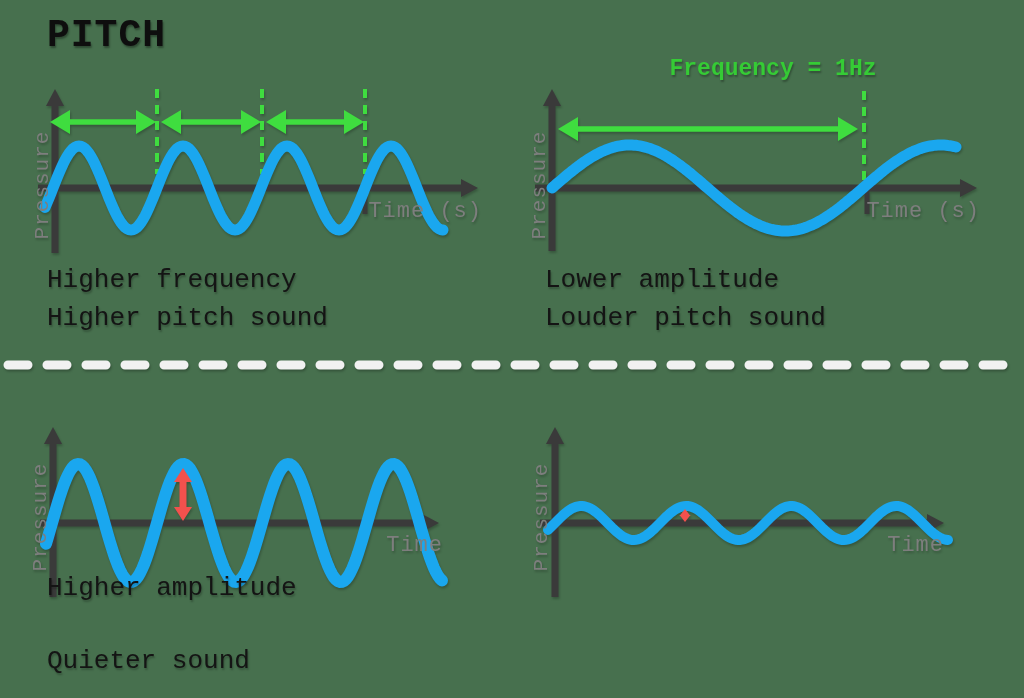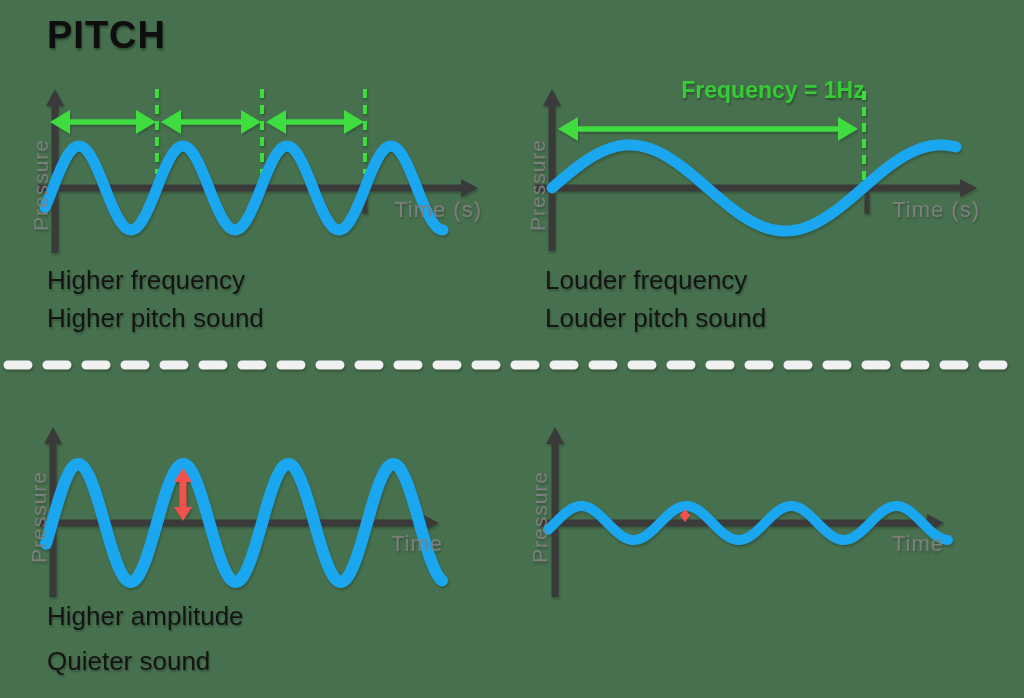--- a/index.html
+++ b/index.html
@@ -1,35 +1,35 @@
 <!DOCTYPE html>
 <html><head>
 <meta charset="utf-8">
 <style>
   html,body{margin:0;padding:0;background:#47704E;}
   .page{position:relative;width:1024px;height:690px;background:#47704E;overflow:hidden;
-        font-family:Liberation Sans, sans-serif;}
+        font-family:Liberation Mono, monospace;}
   .heading{position:absolute;font-size:38px;font-weight:800;letter-spacing:1px;color:#0E0E0E;
            text-shadow:1px 2px 2px rgba(0,0,0,0.35);}
   .chart-title{position:absolute;width:214px;text-align:center;font-size:23px;font-weight:700;
                color:#35CB35;text-shadow:1px 2px 2px rgba(0,0,0,0.30);}
   .caption{position:absolute;font-size:26px;font-weight:500;color:#141414;
            text-shadow:1px 2px 2px rgba(0,0,0,0.25);}
   .panel{position:absolute;}
   .panel svg{display:block;overflow:visible;filter:drop-shadow(1px 2px 1px rgba(0,0,0,0.22));}
   .divider{position:absolute;left:0;top:358px;filter:drop-shadow(1px 2px 1px rgba(0,0,0,0.25));}
 </style>
 </head>
 <body>
 
 <div class="page">
 
   <div class="heading" style="left:47px;top:14px">PITCH</div>
 
-  <div class="chart-title" style="left:666px;top:77px">Frequency = 1Hz</div>
+  <div class="chart-title" style="left:666px;top:56px">Frequency = 1Hz</div>
 
   <div class="panel" id="panel-0" style="left:30px;top:85px;width:460px;height:175px">
       <svg width="460" height="175" viewBox="0 0 460 175" xmlns="http://www.w3.org/2000/svg">
         <g>
           <line x1="8" y1="103" x2="434" y2="103" stroke="#3A3A3A" stroke-width="7"></line>
           <polygon points="448,103 431,94 431,112" fill="#3A3A3A"></polygon>
         </g>
         <g>
           <line x1="25" y1="16" x2="25" y2="168" stroke="#3A3A3A" stroke-width="7"></line>
           <polygon points="25,4 16,21 34,21" fill="#3A3A3A"></polygon>
@@ -76,21 +76,21 @@
     <polygon points="38,44 58,32 58,56" fill="#3FDD3F"></polygon>
     <polygon points="338,44 318,32 318,56" fill="#3FDD3F"></polygon>
         </g>
         <text x="460" y="132" text-anchor="end" fill="#7E7E7E" font-size="22" font-weight="500" letter-spacing="1">Time (s)</text>
         <text transform="rotate(-90 19 100)" x="19" y="100" text-anchor="middle" dominant-baseline="middle" fill="#7E7E7E" font-size="21" font-weight="500" letter-spacing="1">Pressure</text>
       </svg>
     </div>
 
   <div class="caption" style="left:47px;top:303px">Higher pitch sound</div>
   <div class="caption" style="left:47px;top:265px">Higher frequency</div>
-  <div class="caption" style="left:545px;top:265px">Louder frequency</div>
+  <div class="caption" style="left:545px;top:265px">Lower amplitude</div>
   <div class="caption" style="left:545px;top:303px">Louder pitch sound</div>
 
   <svg class="divider" width="1024" height="14">
     <line id="divider-line" x1="8" y1="7" x2="1016" y2="7" stroke-width="9" stroke-linecap="round" stroke-dasharray="20 19" stroke="#F1F1F1"></line>
   </svg>
 
 
   <div class="panel" id="panel-2" style="left:30px;top:420px;width:430px;height:180px">
       <svg width="430" height="180" viewBox="0 0 430 180" xmlns="http://www.w3.org/2000/svg">
         <g>
@@ -125,15 +125,15 @@
         <g>
     <line x1="165" y1="94" x2="165" y2="97" stroke="#F2514D" stroke-width="4.5"></line>
     <polygon points="165,89 159.5,96 170.5,96" fill="#F2514D"></polygon>
     <polygon points="165,102 159.5,95 170.5,95" fill="#F2514D"></polygon>
         </g>
         <text x="424" y="131" text-anchor="end" fill="#7E7E7E" font-size="22" font-weight="500" letter-spacing="1">Time</text>
         <text transform="rotate(-90 21 97)" x="21" y="97" text-anchor="middle" dominant-baseline="middle" fill="#7E7E7E" font-size="21" font-weight="500" letter-spacing="1">Pressure</text>
       </svg>
     </div>
 
-  <div class="caption" style="left:47px;top:601px">Higher amplitude</div>
+  <div class="caption" style="left:47px;top:573px">Higher amplitude</div>
   <div class="caption" style="left:47px;top:646px">Quieter sound</div>
 </div>
 
 </body></html>

